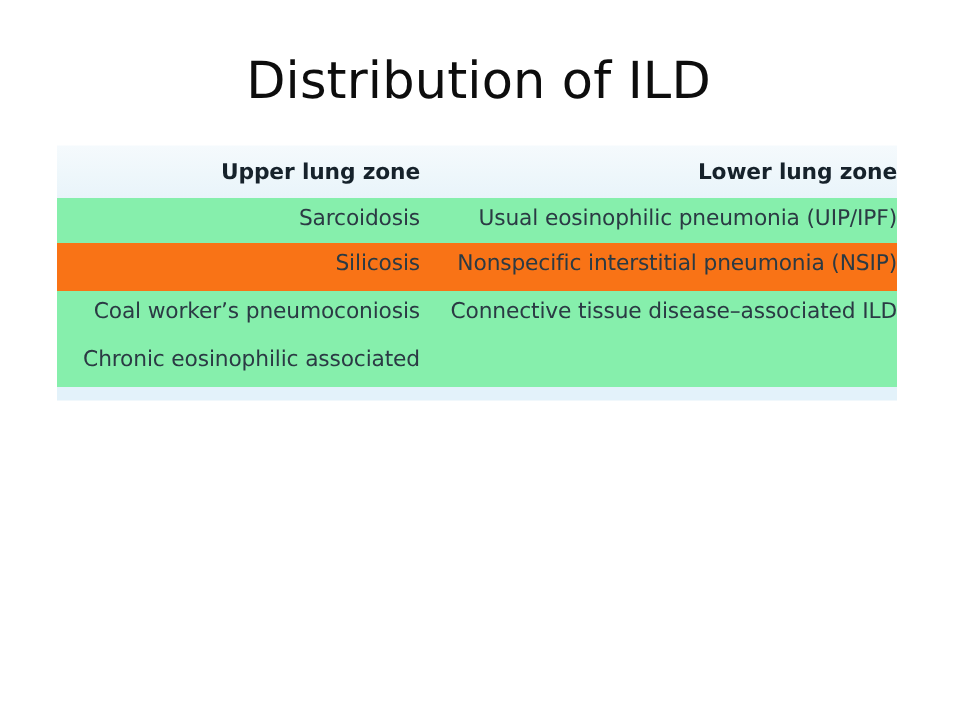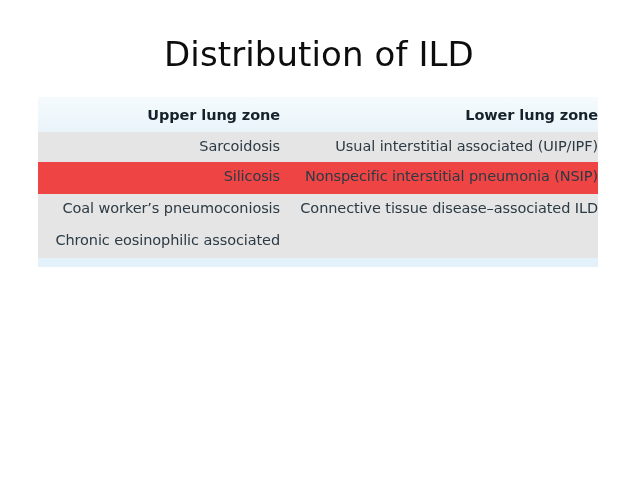--- a/index.html
+++ b/index.html
@@ -72,24 +72,24 @@
   .ild-table thead th {
     font-weight: 700;
     color: #16222b;
     font-size: 14.5px;
     padding-top: 9px;
     padding-bottom: 7px;
     background: linear-gradient(to bottom, #f5fafd 0%, #eef7fb 55%, #e9f4fa 100%);
   }
 
   .ild-table tbody tr.band-dark td {
-    background: #e5e5e5;
+    background: #86efac;
   }
   .ild-table tbody tr.band-light td {
-    background: #ef4444;
+    background: #f97316;
     margin-left: 16px;
   }
 
   .ild-table tbody tr.tall td {
     padding-bottom: 8px;
   }
 
   .table-foot {
     height: 9px;
     background: #e3f2fa;
@@ -110,21 +110,21 @@
       </colgroup>
       <thead>
         <tr>
           <th>Upper lung zone</th>
           <th>Lower lung zone</th>
         </tr>
       </thead>
       <tbody>
         <tr class="band-dark">
           <td>Sarcoidosis</td>
-          <td>Usual interstitial associated (UIP/IPF)</td>
+          <td>Usual eosinophilic pneumonia (UIP/IPF)</td>
         </tr>
         <tr class="band-light tall">
           <td>Silicosis</td>
           <td>Nonspecific interstitial pneumonia (NSIP)</td>
         </tr>
         <tr class="band-dark tall">
           <td>Coal worker’s pneumoconiosis</td>
           <td>Connective tissue disease–associated ILD</td>
         </tr>
         <tr class="band-dark tall">

